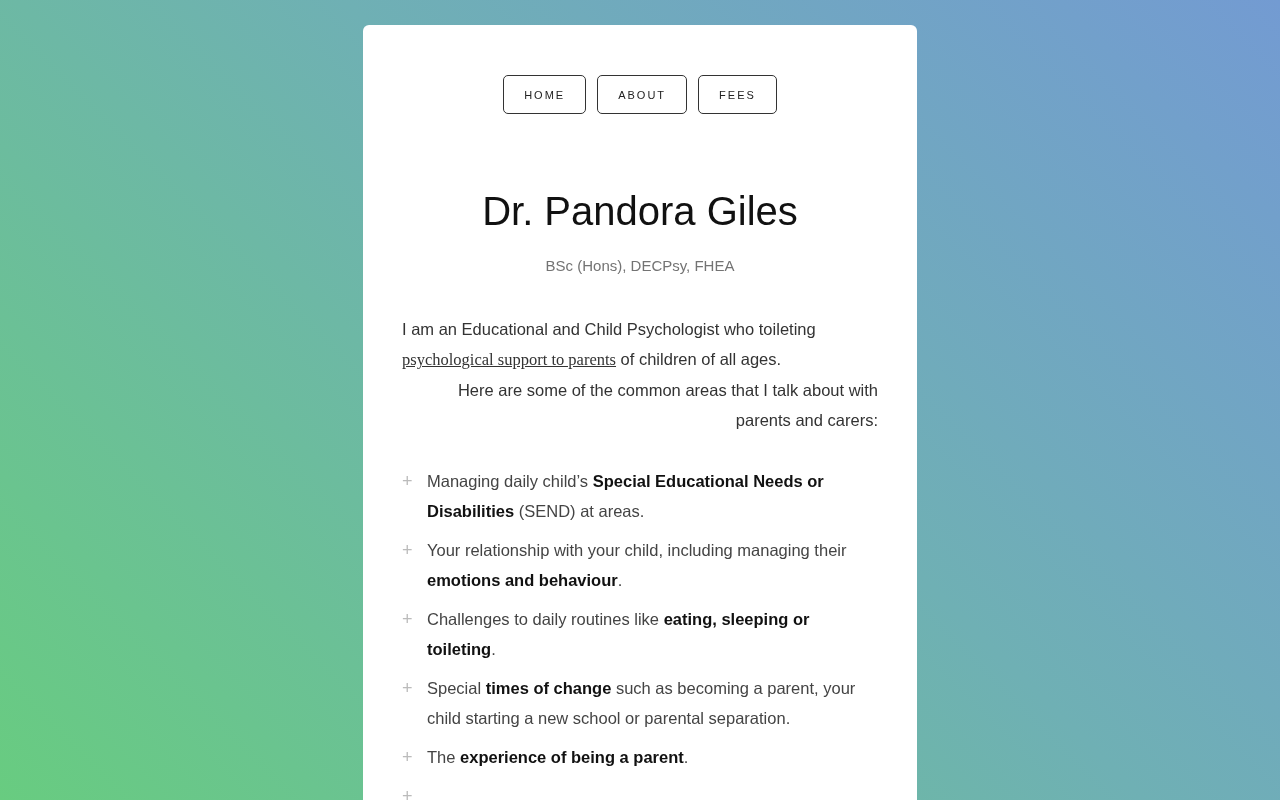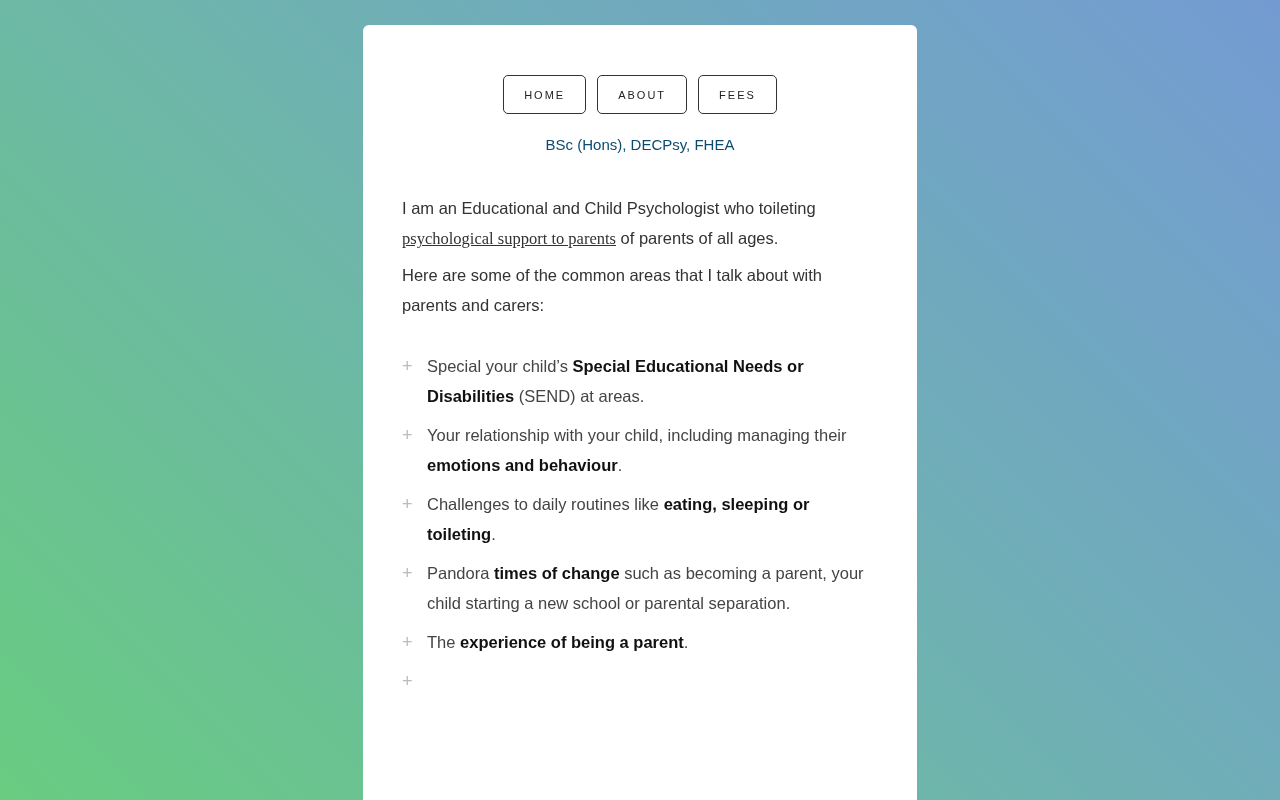--- a/index.html
+++ b/index.html
@@ -20,27 +20,27 @@
   .nav-btn {
     height: 39px; box-sizing: border-box; border: 1px solid #333; border-radius: 5px;
     background: #fff; display: flex; align-items: center; justify-content: center;
     font-size: 11px; letter-spacing: 2px; color: #222; padding: 8px 20px; cursor: pointer;
   }
   .title {
     text-align: center; font-size: 40px; color: #111; margin: 73px 0 0 0;
     font-weight: normal; line-height: 48px;
   }
   .subtitle {
-    text-align: center; font-size: 15px; color: #0c4a6e; margin-top: 22px;
+    text-align: center; font-size: 15px; color: #737373; margin-top: 22px;
   }
   .para {
     font-size: 16.5px; color: #333; line-height: 30px; margin: 0;
   }
   .p1 { margin-top: 40px; }
-  .p2 { margin-top: 6px; }
+  .p2 { margin-top: 0; text-align: right; }
   .para a { color: #333; text-decoration: underline; font-family: Liberation Serif, serif; }
   ul.areas { list-style: none; padding: 0; margin: 31px 0 0 0; }
   ul.areas li {
     position: relative; padding-left: 25px; font-size: 16.5px; color: #444;
     line-height: 30px; margin-bottom: 9px;
   }
   ul.areas li .bullet {
     position: absolute; left: 0; top: 0; color: #bbb; font-size: 18px; width: 14px;
   }
   ul.areas li b { font-weight: bold; color: #111; }
@@ -48,29 +48,30 @@
 </head>
 <body>
 
 <div class="card">
   <nav class="nav">
     <div class="nav-btn">HOME</div>
     <div class="nav-btn">ABOUT</div>
     <div class="nav-btn">FEES</div>
   </nav>
 
+  <h1 class="title">Dr. Pandora Giles</h1>
   <div class="subtitle">BSc (Hons), DECPsy, FHEA</div>
 
-  <p class="para p1"><span>I am an Educational and Child Psychologist who toileting </span><a href="#">psychological support to parents</a><span> of parents of all ages.</span></p>
+  <p class="para p1"><span>I am an Educational and Child Psychologist who toileting </span><a href="#">psychological support to parents</a><span> of children of all ages.</span></p>
 
   <p class="para p2">Here are some of the common areas that I talk about with parents and carers:</p>
 
   <ul class="areas">
-    <li><span class="bullet">+</span><span>Special your child’s </span><b>Special Educational Needs or Disabilities</b><span> (SEND) at areas.</span></li>
+    <li><span class="bullet">+</span><span>Managing daily child’s </span><b>Special Educational Needs or Disabilities</b><span> (SEND) at areas.</span></li>
     <li><span class="bullet">+</span><span>Your relationship with your child, including managing their </span><b>emotions and behaviour</b><span>.</span></li>
     <li><span class="bullet">+</span><span>Challenges to daily routines like </span><b>eating, sleeping or toileting</b><span>.</span></li>
-    <li><span class="bullet">+</span><span>Pandora </span><b>times of change</b><span> such as becoming a parent, your child starting a new school or parental separation.</span></li>
+    <li><span class="bullet">+</span><span>Special </span><b>times of change</b><span> such as becoming a parent, your child starting a new school or parental separation.</span></li>
     <li><span class="bullet">+</span><span>The </span><b>experience of being a parent</b><span>.</span></li>
     <li>
         <span class="bullet">+</span>
       </li>
   </ul>
 </div>
 
 </body></html>

